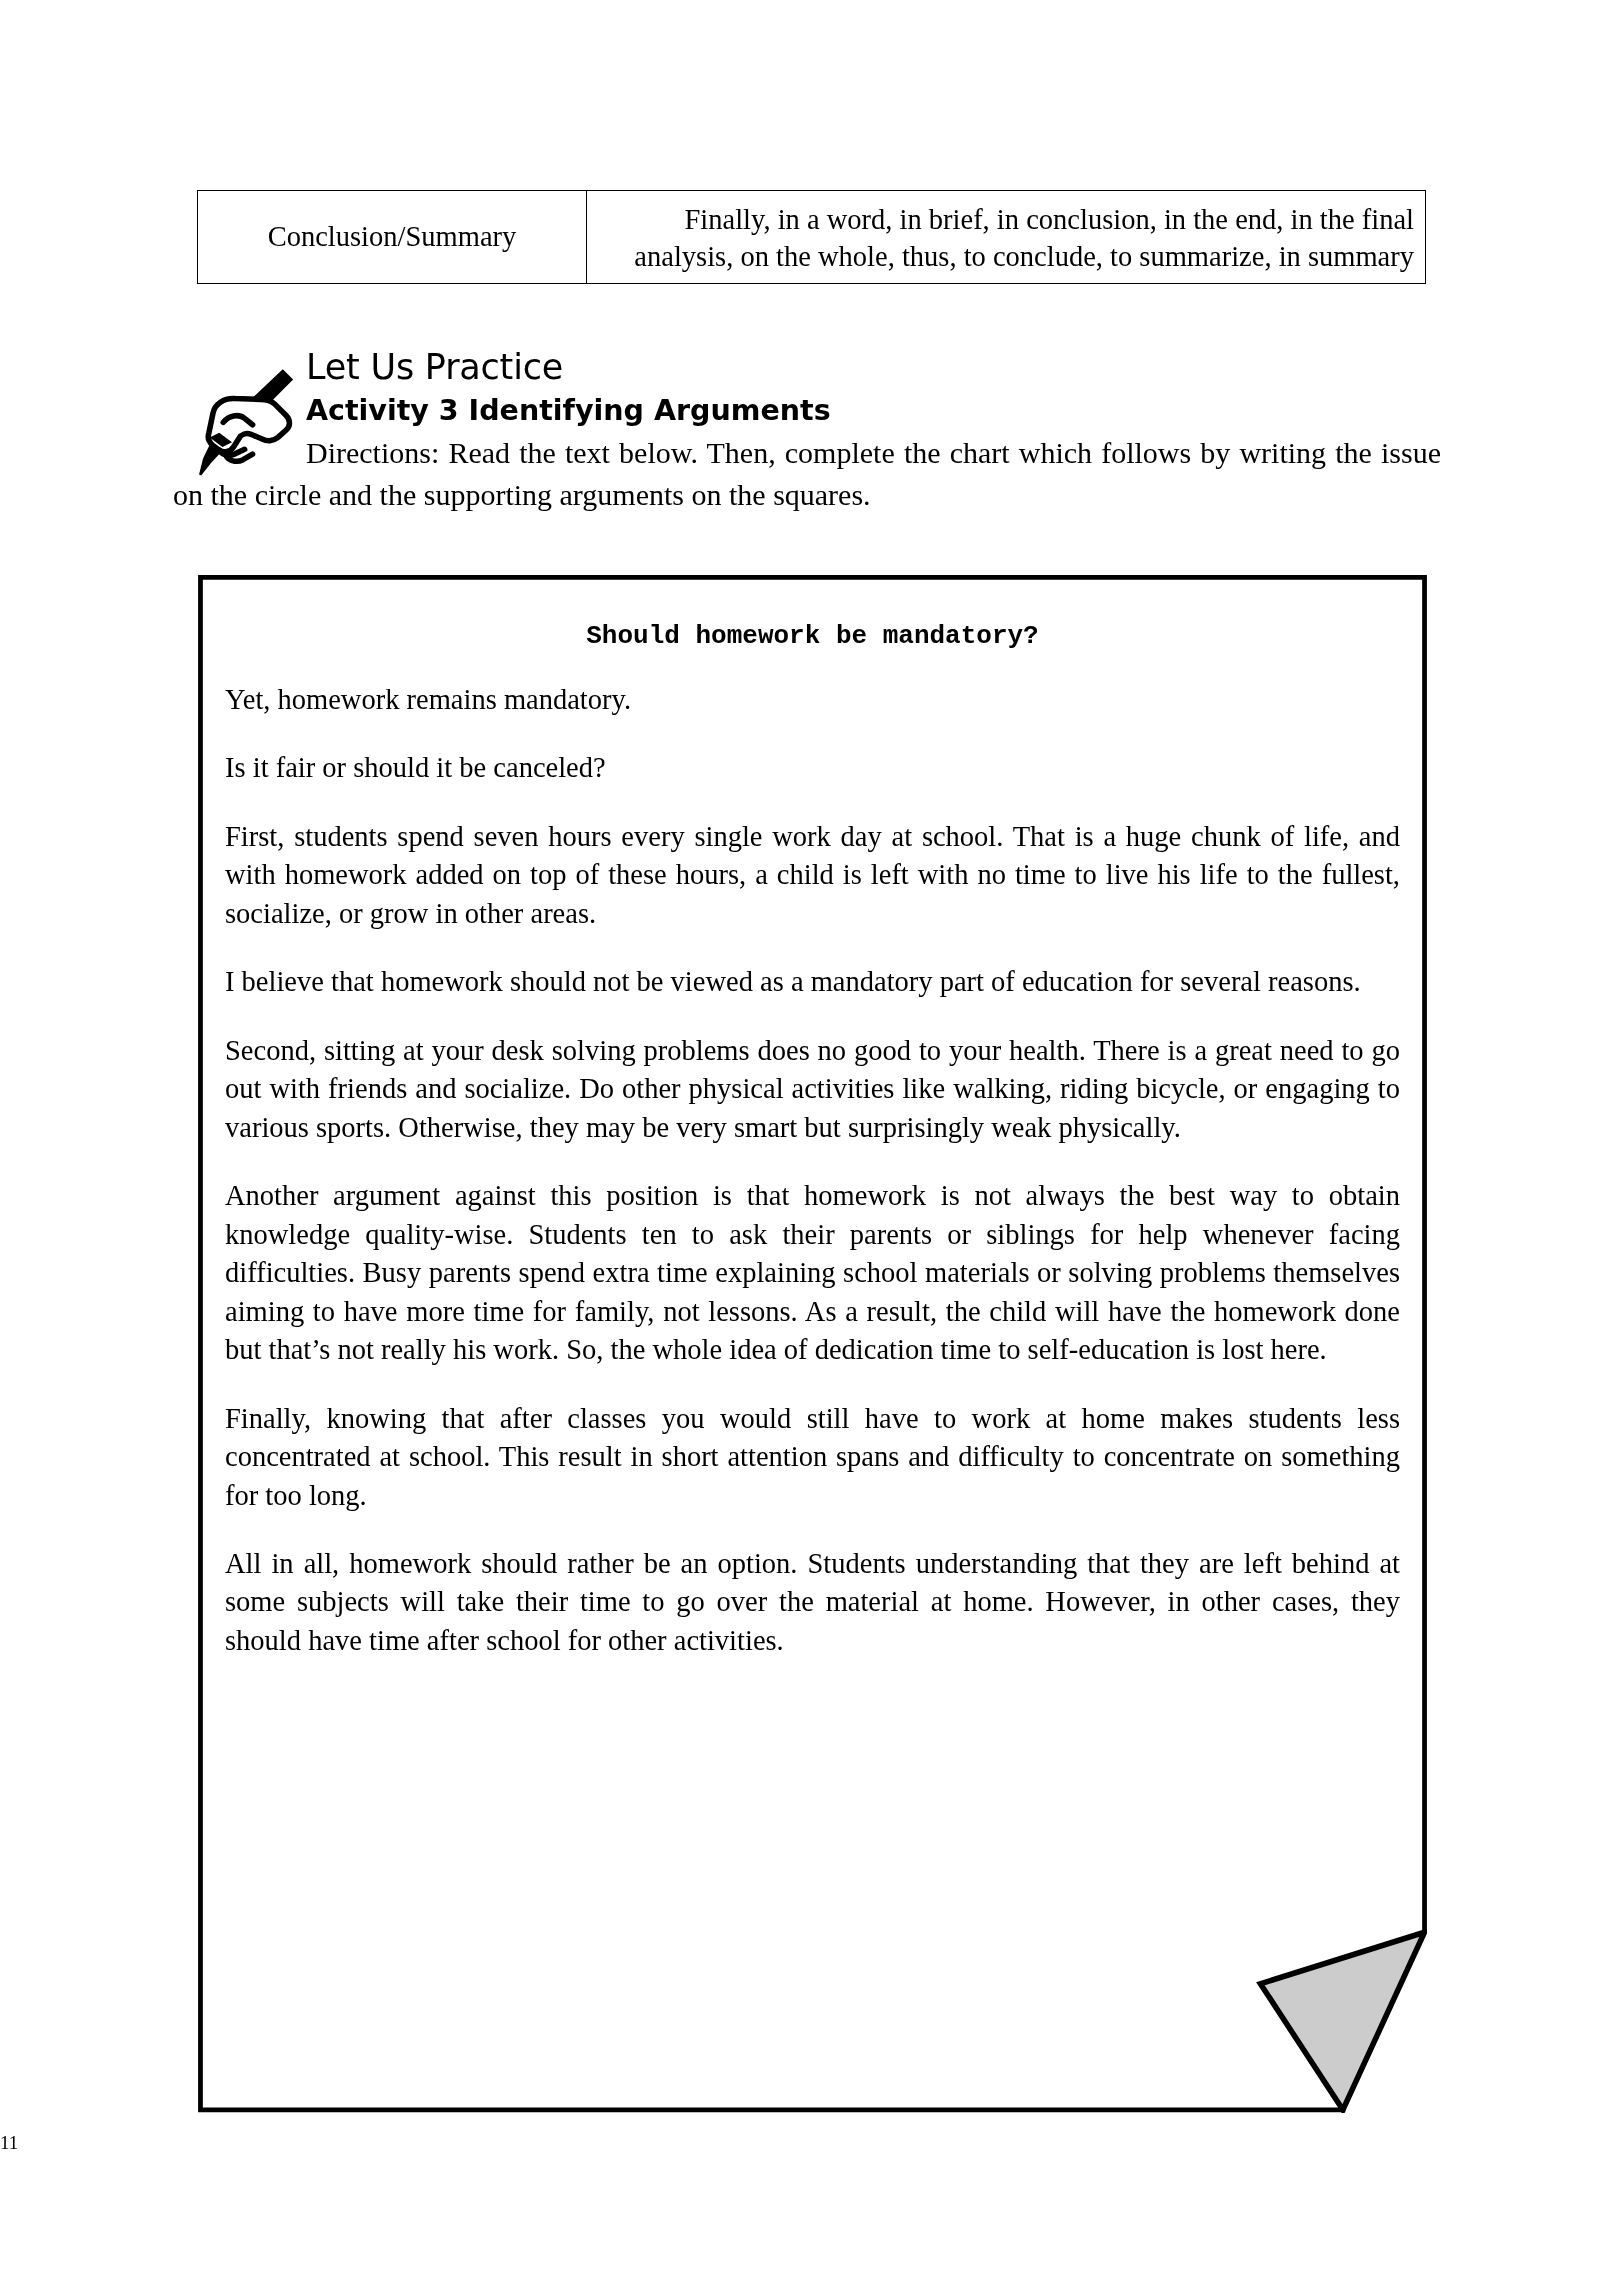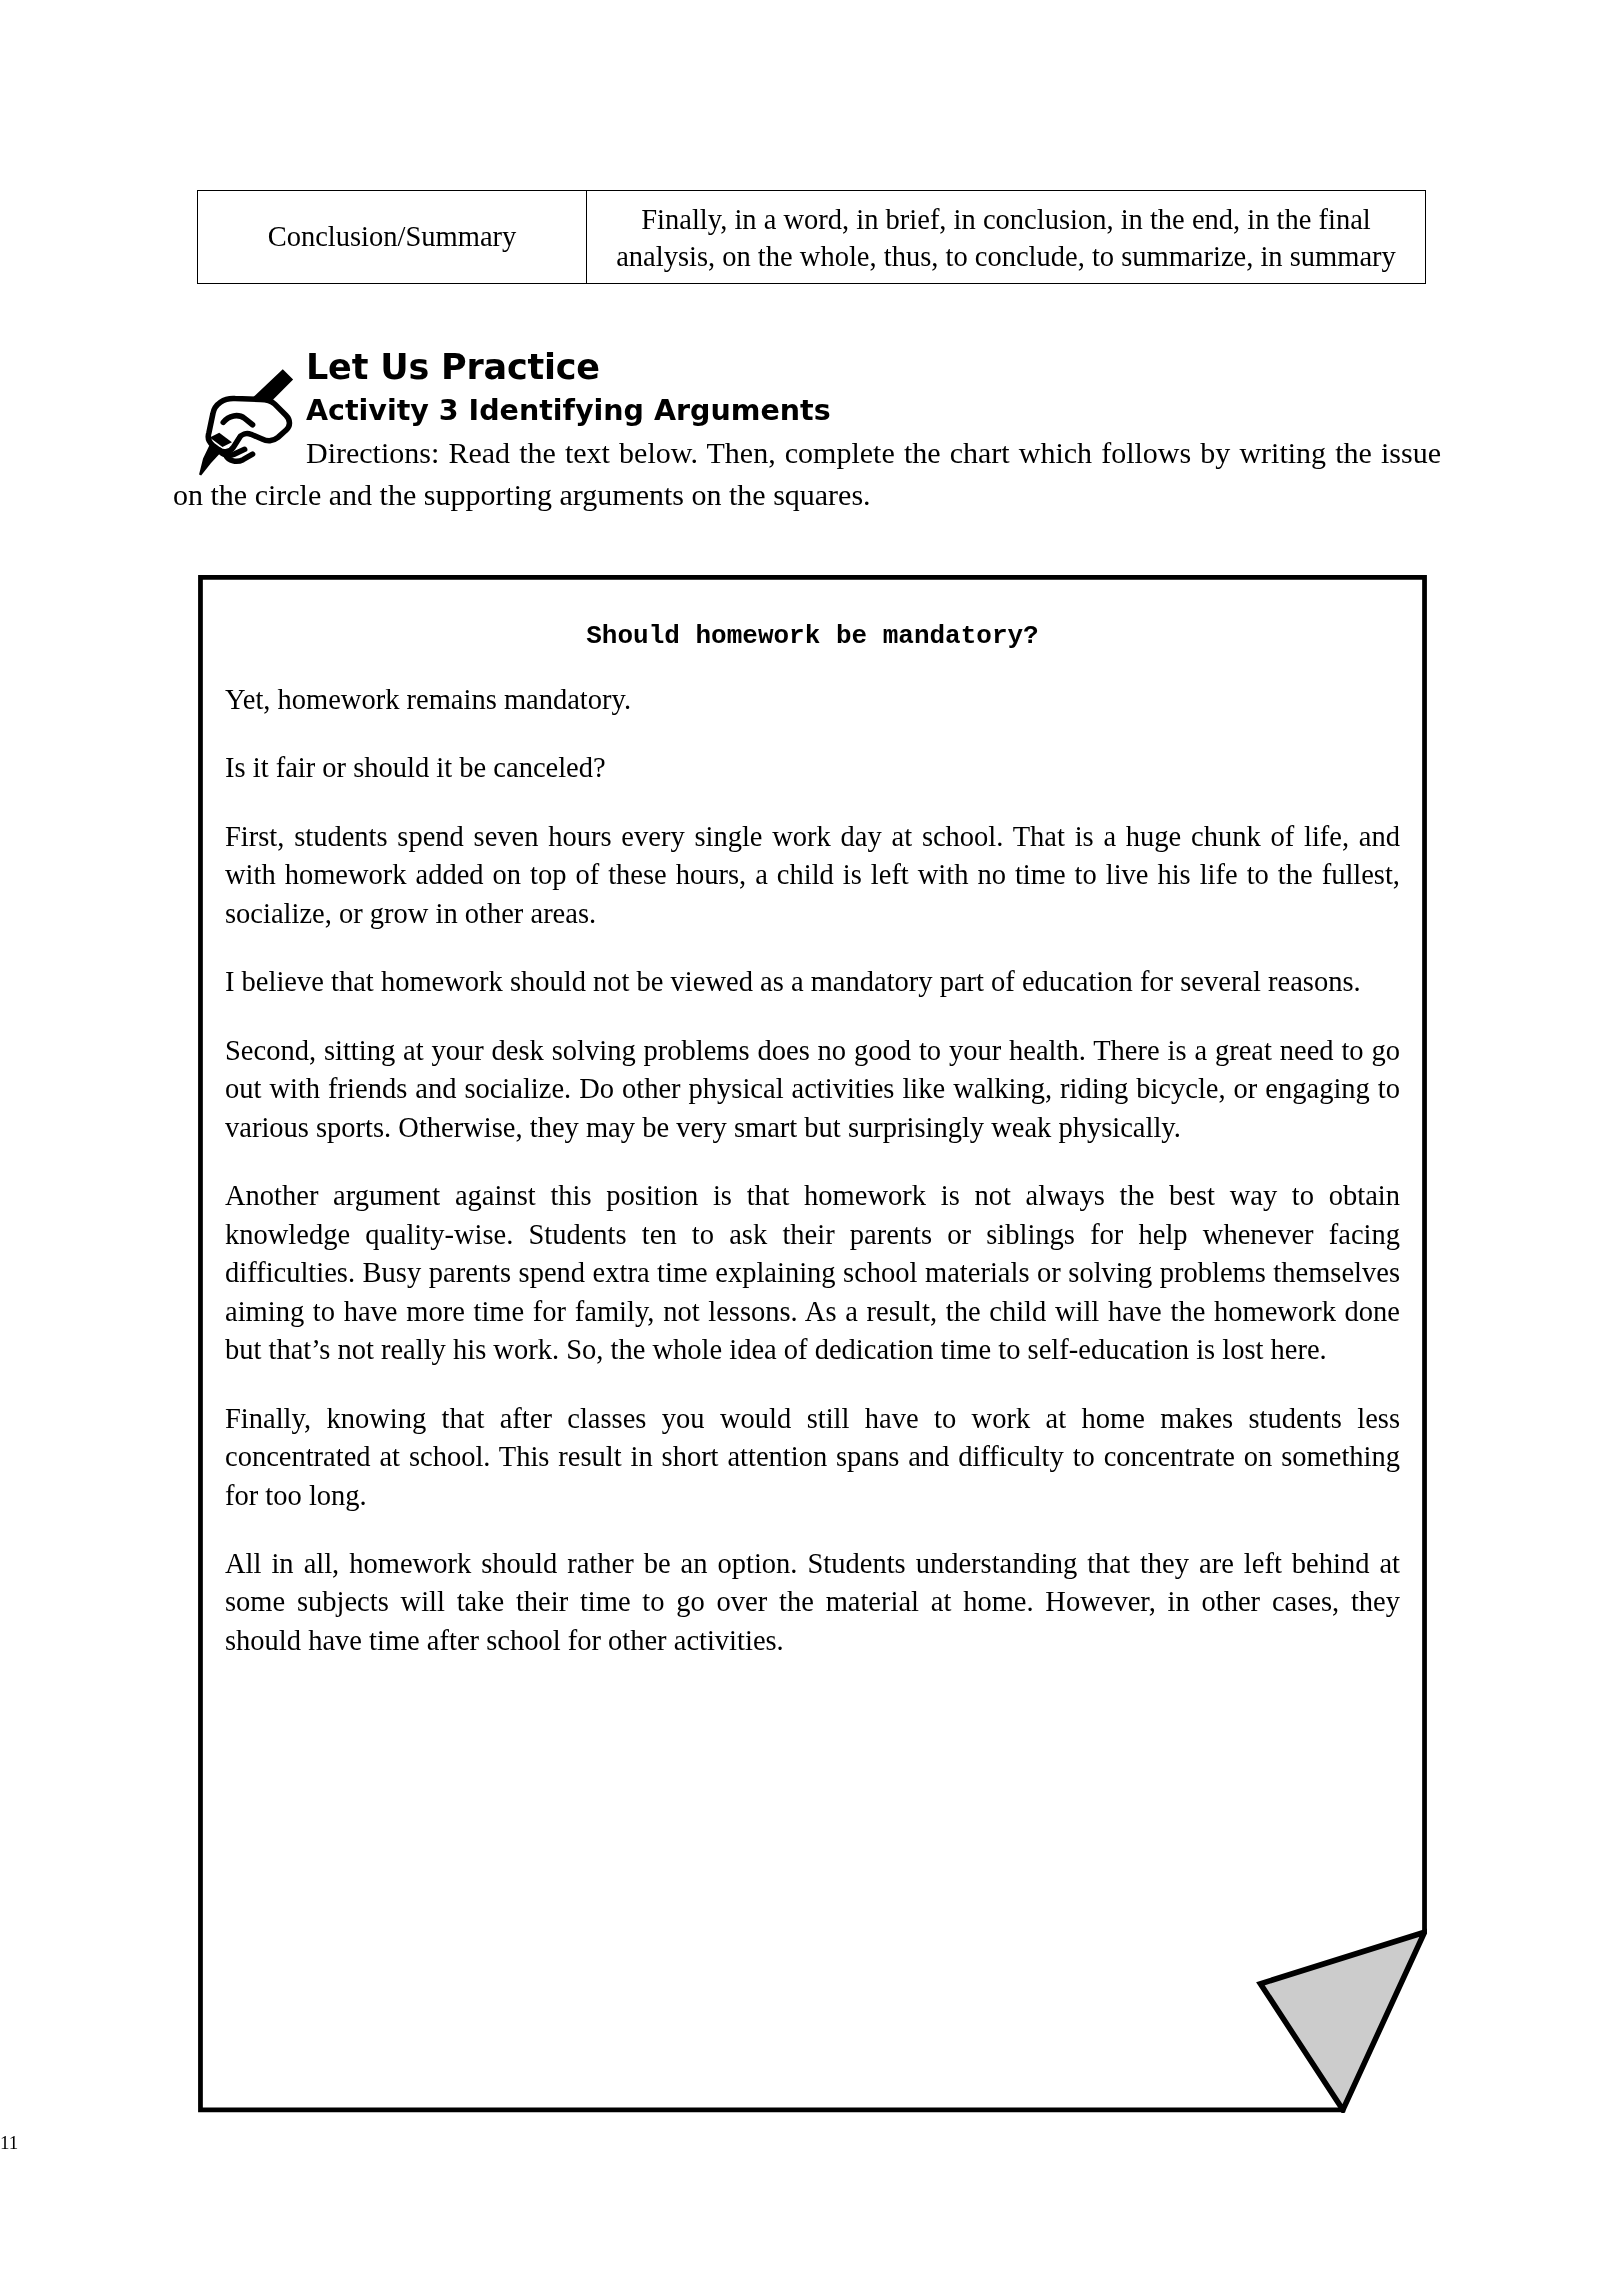--- a/index.html
+++ b/index.html
@@ -31,21 +31,21 @@
     line-height: 1.30;
     padding: 8px 11px;
     vertical-align: middle;
   }
   .transition-table td.label-cell {
     width: 366px;
     text-align: center;
     vertical-align: middle;
   }
   .transition-table td.value-cell {
-    text-align: center;
+    text-align: right;
     vertical-align: top;
     padding-top: 9.5px;
   }
 
   
   .practice-block {
     position: absolute;
     left: 173px;
     top: 349px;
     width: 1268px;
@@ -55,21 +55,21 @@
     left: 4.8px;
     top: 17.4px;
     width: 119px;
     height: 127px;
   }
   .practice-icon svg { display: block; }
 
   .practice-heading {
     margin-left: 133px;
     font-family: "DejaVu Sans", "Liberation Sans", sans-serif;
-    font-weight: bold;
+    font-weight: normal;
     font-size: 35px;
     line-height: 1.08;
     letter-spacing: -0.2px;
   }
   .practice-subheading {
     margin-left: 133px;
     margin-top: 8px;
     font-family: "DejaVu Sans", "Liberation Sans", sans-serif;
     font-weight: bold;
     font-size: 28.5px;

